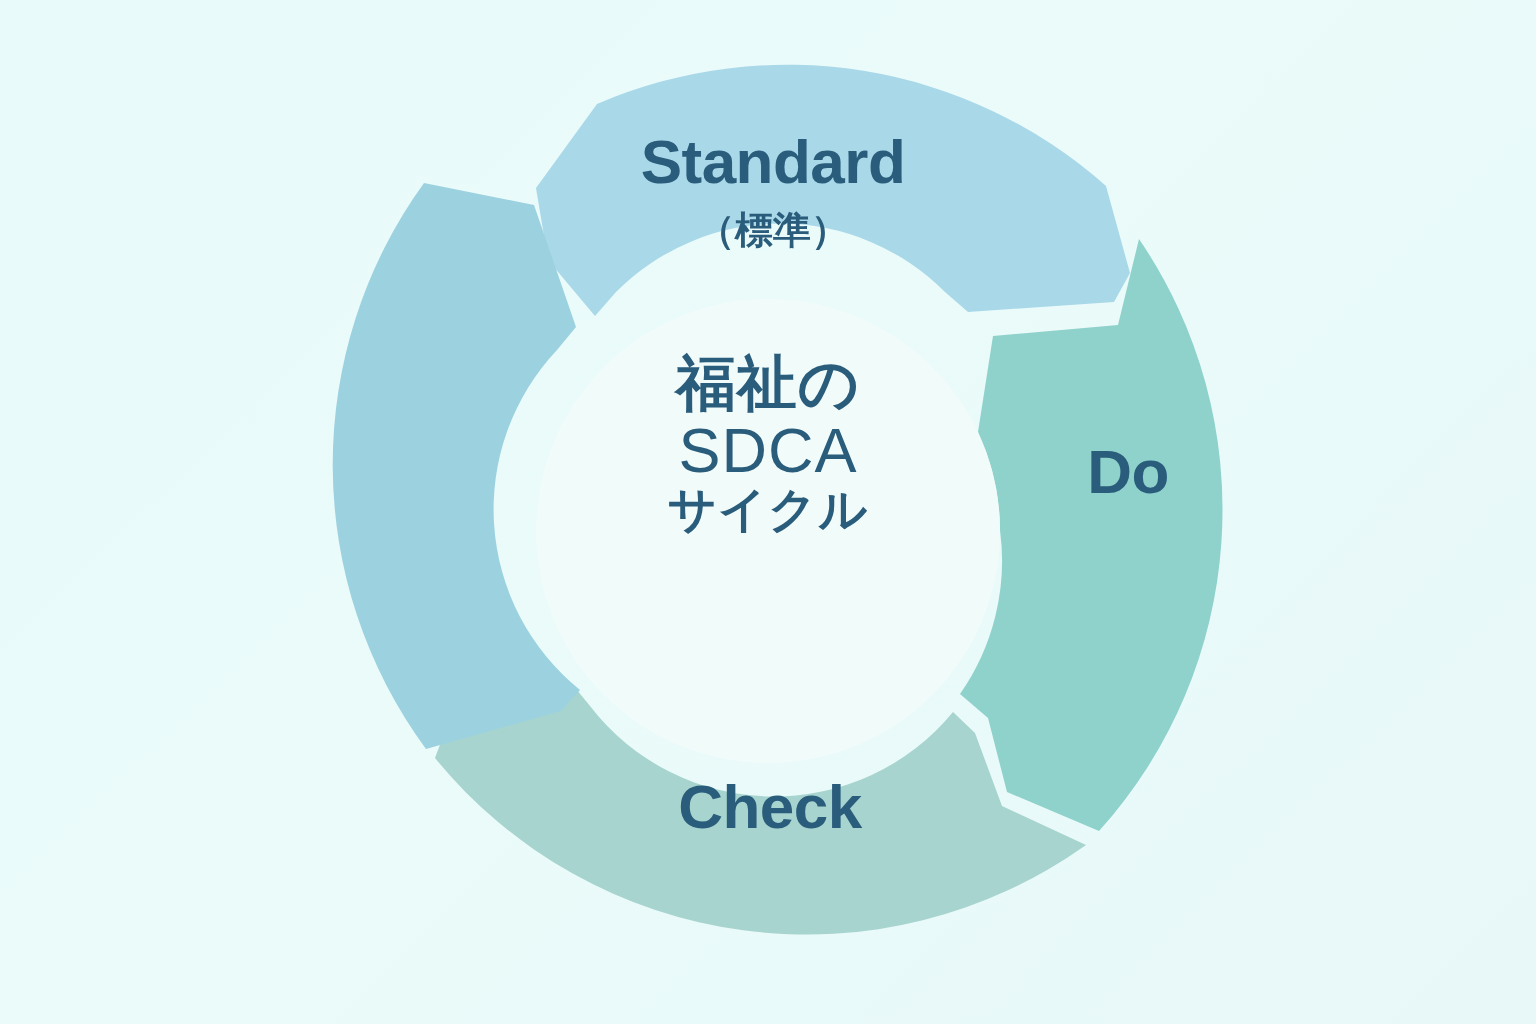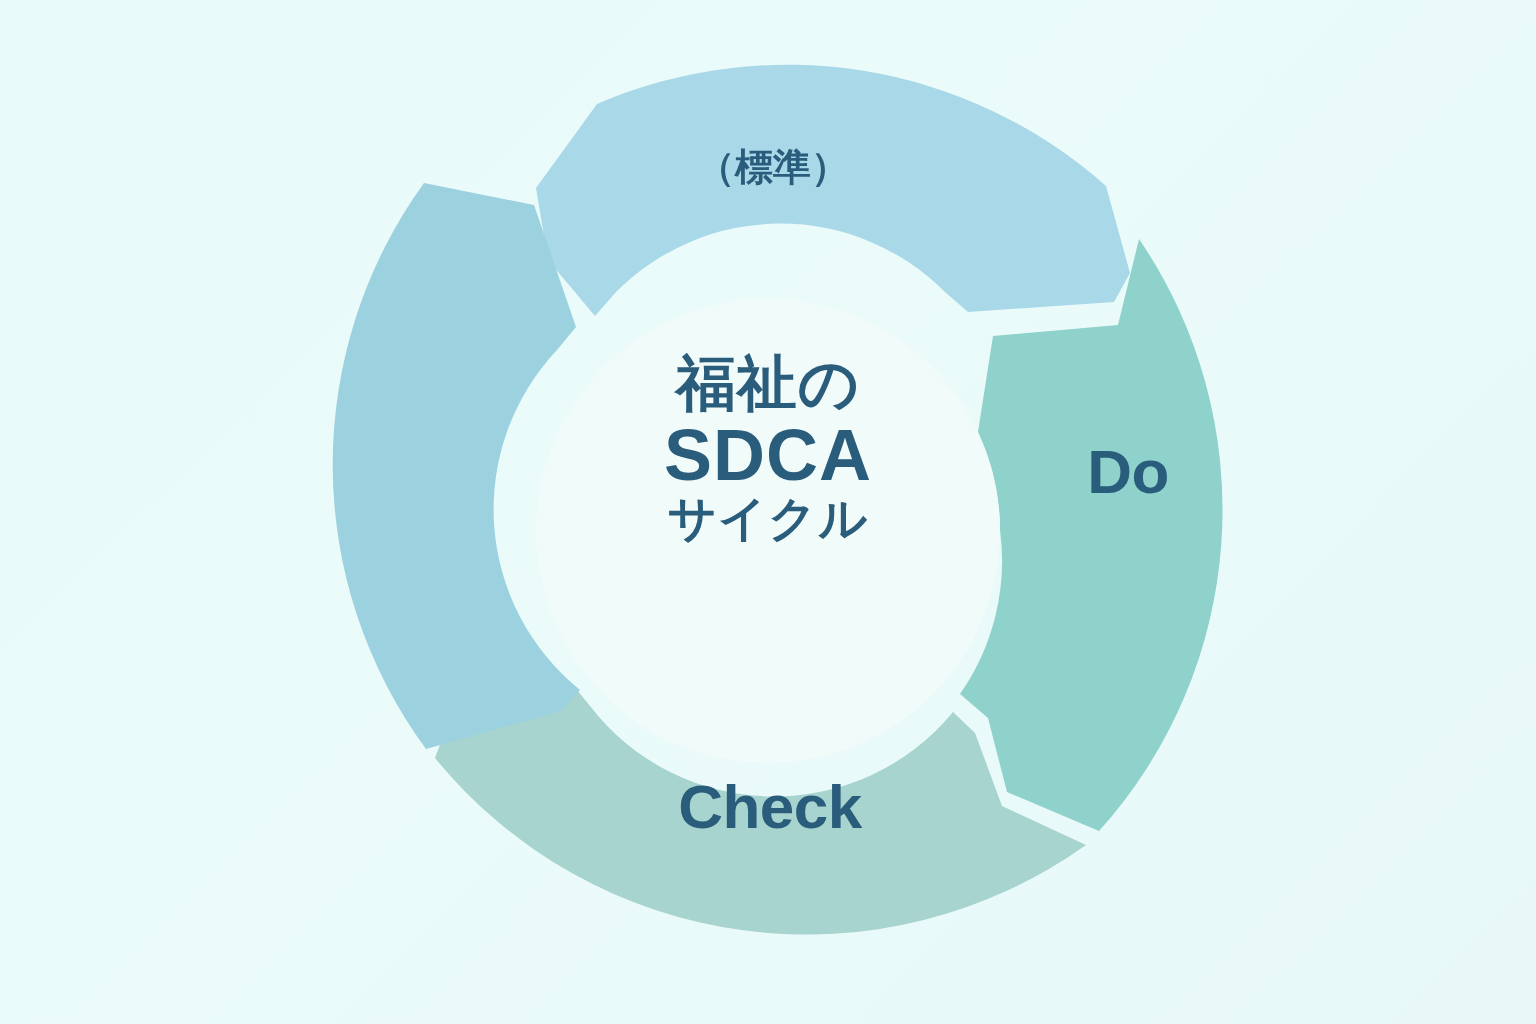--- a/index.html
+++ b/index.html
@@ -59,22 +59,22 @@
     color: #2a5d7c;
     user-select: none;
   }
   .center-line1 {
     font-size: 60px;
     font-weight: bold;
     line-height: 1.08;
     letter-spacing: 1px;
   }
   .center-line2 {
-    font-size: 72px;
-    font-weight: bold;
+    font-size: 63px;
+    font-weight: normal;
     line-height: 1.06;
     letter-spacing: 1px;
   }
   .center-line3 {
     font-size: 48px;
     font-weight: bold;
     line-height: 1.1;
     letter-spacing: 1px;
     font-family: Liberation Serif, serif;
   }
@@ -136,20 +136,21 @@
              A 232 232 0 0 0 580 690
              L 561 711
              L 426 749
              A 480 480 0 0 1 424 183
              Z"></path>
 
     <circle cx="768" cy="531" r="232" fill="#f1fbfa"></circle>
   </svg>
 
   <div class="seg-label" id="label-standard">
+    <div class="seg-en">Standard</div>
     <div class="seg-jp">（標準）</div>
   </div>
 
   <div class="seg-label" id="label-do">
     <div class="seg-en">Do</div>
   </div>
 
   <div class="seg-label" id="label-check">
     <div class="seg-en">Check</div>
   </div>

